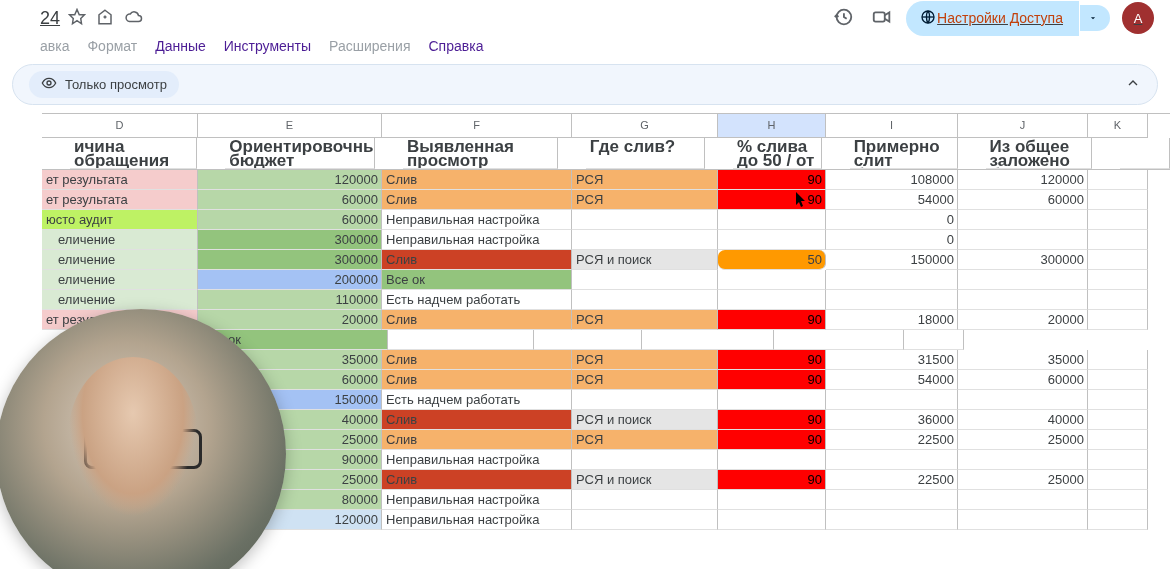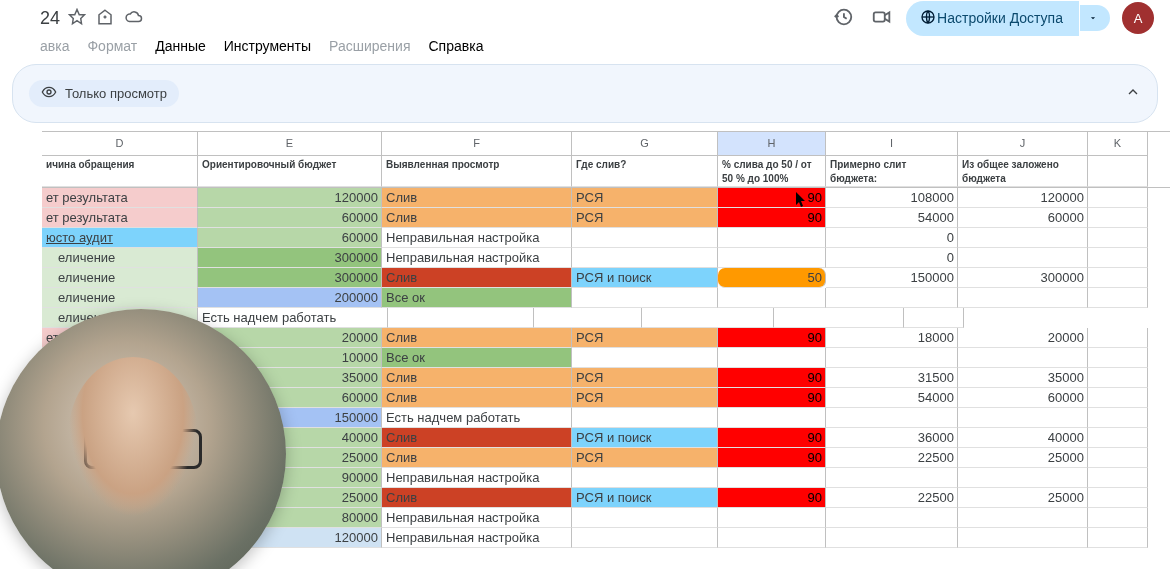--- a/index.html
+++ b/index.html
@@ -14,36 +14,37 @@
     position: relative;
   }
 
   
   .topbar {
     display: flex;
     align-items: center;
     height: 36px;
     padding: 0 16px 0 40px;
     position: relative;
+    text-decoration: underline;
   }
   .title-frag {
     font-size: 18px;
     color: #3c4043;
     margin-right: 8px;
   }
   .title-icons { display: flex; gap: 10px; align-items: center; }
   .title-icons svg, .right-tools svg { stroke: #5f6368; }
   .spacer { flex: 1; }
   .right-tools { display: flex; align-items: center; gap: 16px; margin-right: 12px; }
   .share-btn {
     display: inline-flex;
     align-items: center;
     gap: 1px;
     background: #c2e7ff;
-    color: #0c4a6e;
+    color: #c2410c;
     border-radius: 24px 0 0 24px;
     padding: 8px 16px 8px 14px;
     font-size: 14px;
     font-weight: 500;
     justify-content: space-between;
   }
   .share-wrap { display: flex; align-items: center; }
   .share-drop {
     background: #c2e7ff;
     border-radius: 0 24px 24px 0;
@@ -60,28 +61,28 @@
   }
 
   
   .menubar {
     display: flex;
     gap: 18px;
     padding: 2px 0 6px 40px;
     font-size: 14px;
   }
   .menubar span { color: #9aa0a6; cursor: default; }
-  .menubar .enabled { color: #000000; }
+  .menubar .enabled { color: #4c1d95; }
 
   
   .viewonly-bar {
     margin: 4px 12px 8px 12px;
     border: 1px solid #d7e3f0;
     border-radius: 24px;
-    padding: 15px 16px;
+    padding: 6px 16px;
     display: flex;
     align-items: center;
     background: #f1f6fd;
   }
   .viewonly-pill {
     display: inline-flex;
     align-items: center;
     gap: 8px;
     background: #e3edfb;
     border-radius: 14px;
@@ -118,48 +119,49 @@
     color: #5f6368;
     font-size: 11px;
     background: #fff;
     border-bottom: 1px solid #c0c0c0;
   }
   .row.header-letters .cell.selected {
     background: #d3e3fd;
   }
   .row.header-labels .cell {
     font-weight: bold;
-    font-size: 10px;
+    font-size: 17px;
     white-space: normal;
     line-height: 14px;
     align-items: flex-start;
     padding-top: 2px;
+    margin-left: 28px;
   }
   .num { justify-content: flex-end; padding-right: 3px; }
 
   
   .c-D { width: 156px; }
   .c-E { width: 184px; }
   .c-F { width: 190px; }
   .c-G { width: 146px; }
   .c-H { width: 108px; }
   .c-I { width: 132px; }
   .c-J { width: 130px; }
   .c-K { width: 60px; }
 
   
   .bg-pink   { background: #f5cccc; }
-  .bg-lpink  { background: #7dd3fc; text-decoration: underline; }
+  .bg-lpink  { background: #bef264; }
   .bg-green  { background: #b7d7a8; }
   .bg-dgreen { background: #93c47d; }
   .bg-lgreen { background: #d9ead3; padding-left: 16px; }
   .bg-blue   { background: #a4c2f4; }
   .bg-lblue  { background: #cfe2f3; }
   .bg-orange { background: #f6b26b; }
-  .bg-dor    { background: #7dd3fc; }
+  .bg-dor    { background: #e5e5e5; }
   .bg-dred   { background: #cc4125; }
   .bg-red    { background: #ff0000; color: #000; }
   .bg-amber  { background: #ff9900; border-radius: 7px; }
 
   
   .webcam {
     position: absolute;
     left: -4px;
     bottom: -30px;
     width: 290px;
@@ -358,40 +360,40 @@
         <div class="cell c-E bg-blue num">200000</div>
         <div class="cell c-F bg-dgreen">Все ок</div>
         <div class="cell c-G"></div>
         <div class="cell c-H num"></div>
         <div class="cell c-I num"></div>
         <div class="cell c-J num"></div>
         <div class="cell c-K"></div>
       </div>
       <div class="row">
         <div class="cell c-D bg-lgreen">еличение</div>
+        <div class="cell c-E bg-green num">110000</div>
         <div class="cell c-F">Есть надчем работать</div>
         <div class="cell c-G"></div>
         <div class="cell c-H num"></div>
         <div class="cell c-I num"></div>
         <div class="cell c-J num"></div>
         <div class="cell c-K"></div>
       </div>
       <div class="row">
         <div class="cell c-D bg-pink">ет результата</div>
         <div class="cell c-E bg-green num">20000</div>
         <div class="cell c-F bg-orange">Слив</div>
         <div class="cell c-G bg-orange">РСЯ</div>
         <div class="cell c-H bg-red num">90</div>
         <div class="cell c-I num">18000</div>
         <div class="cell c-J num">20000</div>
         <div class="cell c-K"></div>
       </div>
       <div class="row">
         <div class="cell c-D"></div>
-        <div class="cell c-E bg-green num">10000</div>
         <div class="cell c-F bg-dgreen">Все ок</div>
         <div class="cell c-G"></div>
         <div class="cell c-H num"></div>
         <div class="cell c-I num"></div>
         <div class="cell c-J num"></div>
         <div class="cell c-K"></div>
       </div>
       <div class="row">
         <div class="cell c-D"></div>
         <div class="cell c-E bg-green num">35000</div>

